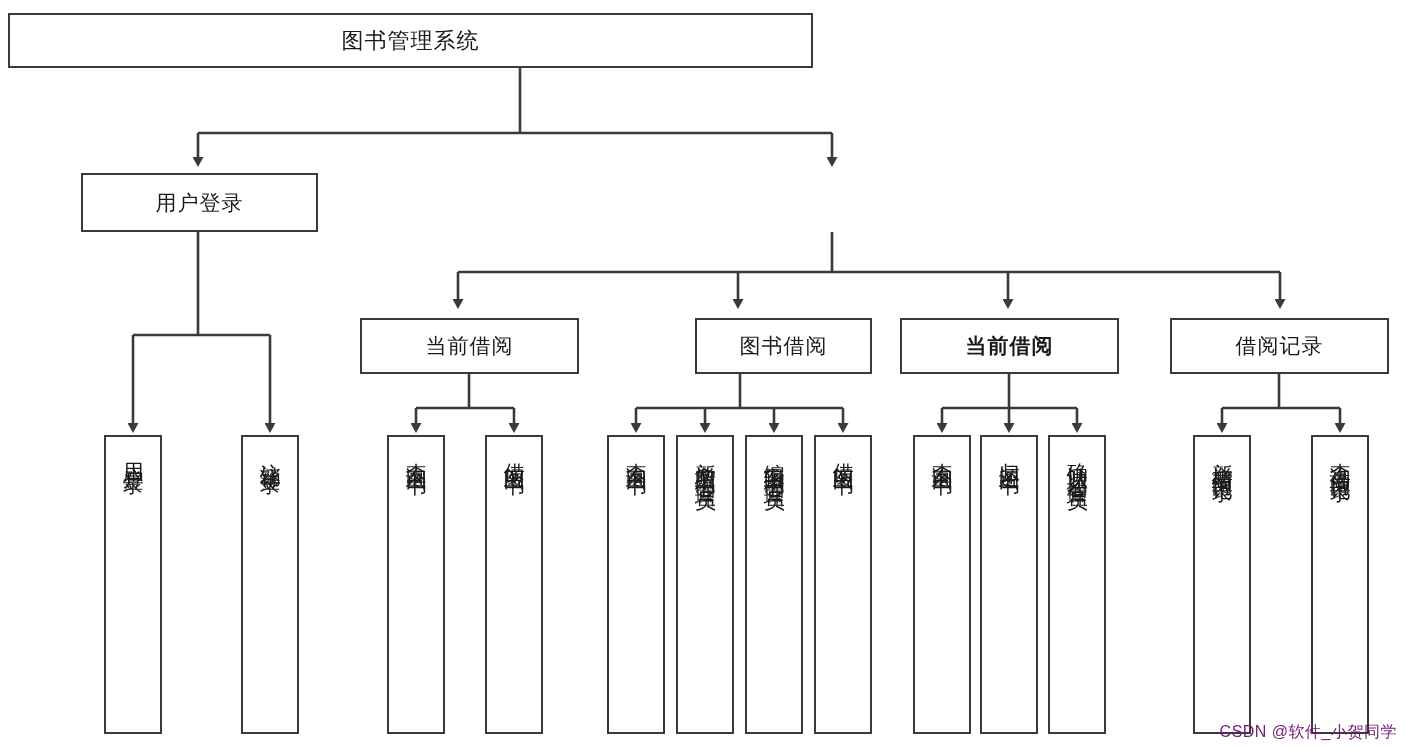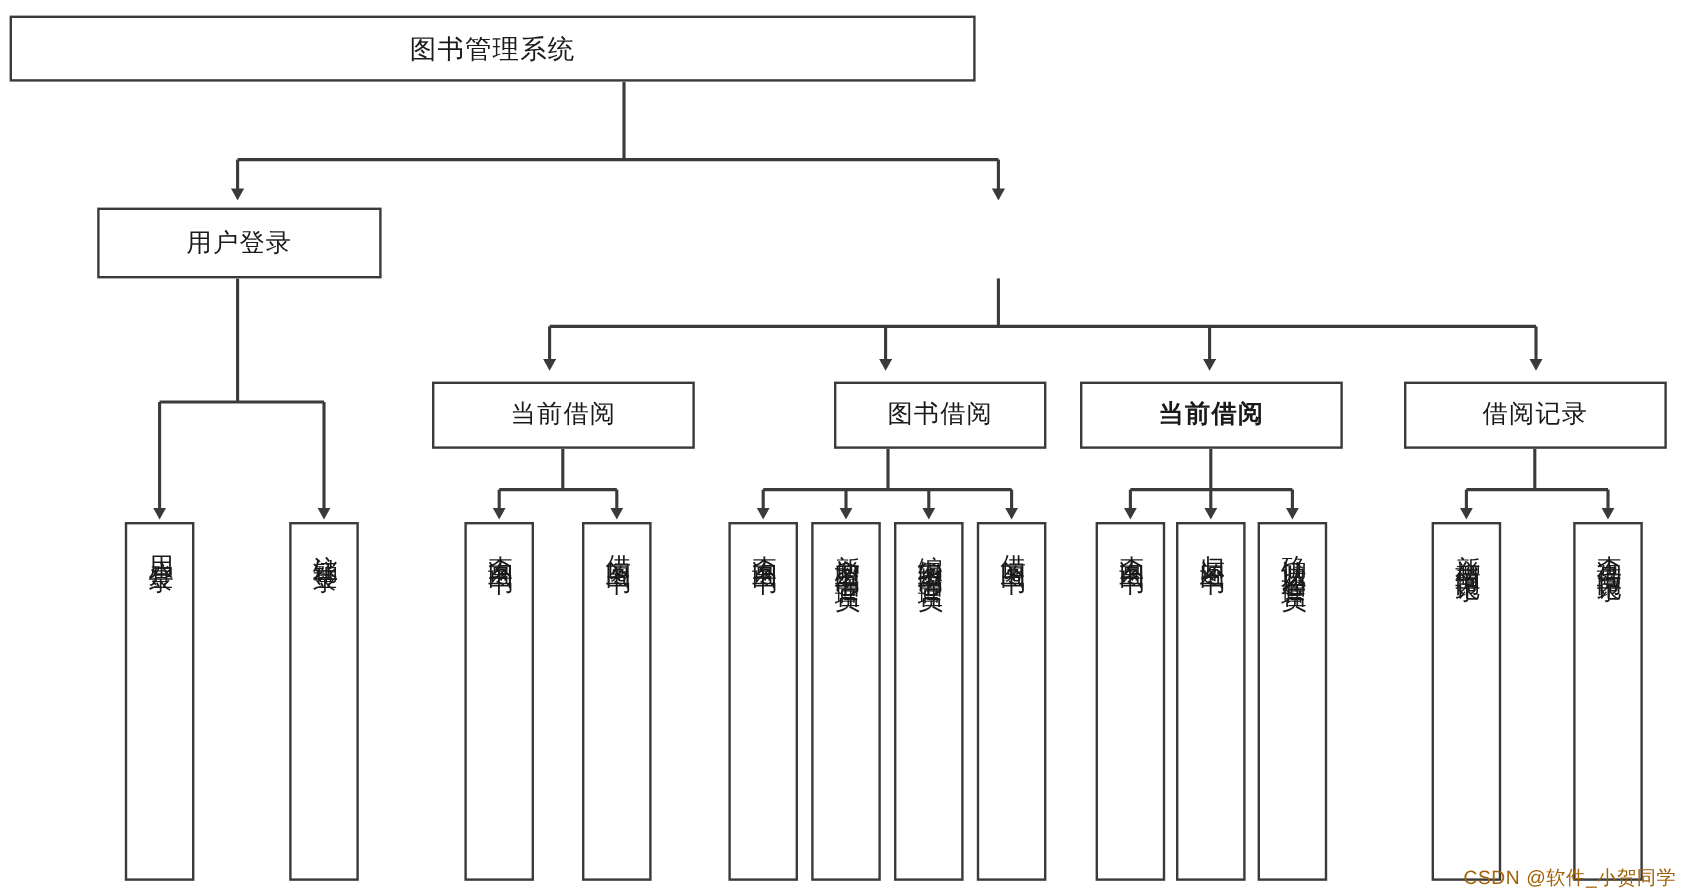--- a/index.html
+++ b/index.html
@@ -8,21 +8,21 @@
   #stage{position:relative;width:1405px;height:747px;}
   svg#wires{position:absolute;left:0;top:0;width:1405px;height:747px;}
   .node{position:absolute;box-sizing:border-box;background:#ffffff;
         border:2.5px solid #3a3a3a;display:flex;align-items:center;
         justify-content:center;text-align:center;}
   .node.h{font-size:21px;letter-spacing:1px;line-height:1.2;}
   .node.root{font-size:22px;letter-spacing:1px;}
   .node.leaf{writing-mode:vertical-rl;text-orientation:upright;
              font-size:21px;letter-spacing:4px;line-height:1.45;
              padding:9px 0 9px 0;justify-content:flex-start;}
-  .wm{position:absolute;right:8px;bottom:4px;font-size:16px;color:#a16207;
+  .wm{position:absolute;right:8px;bottom:4px;font-size:16px;color:#701a75;
       letter-spacing:.5px;white-space:nowrap;}
 </style>
 </head>
 <body>
 
 <div id="stage">
 
   <svg id="wires" viewBox="0 0 1405 747" xmlns="http://www.w3.org/2000/svg">
     <defs>
       <marker id="ah" markerWidth="10" markerHeight="11" refX="1" refY="5.5" orient="auto" markerUnits="userSpaceOnUse">

